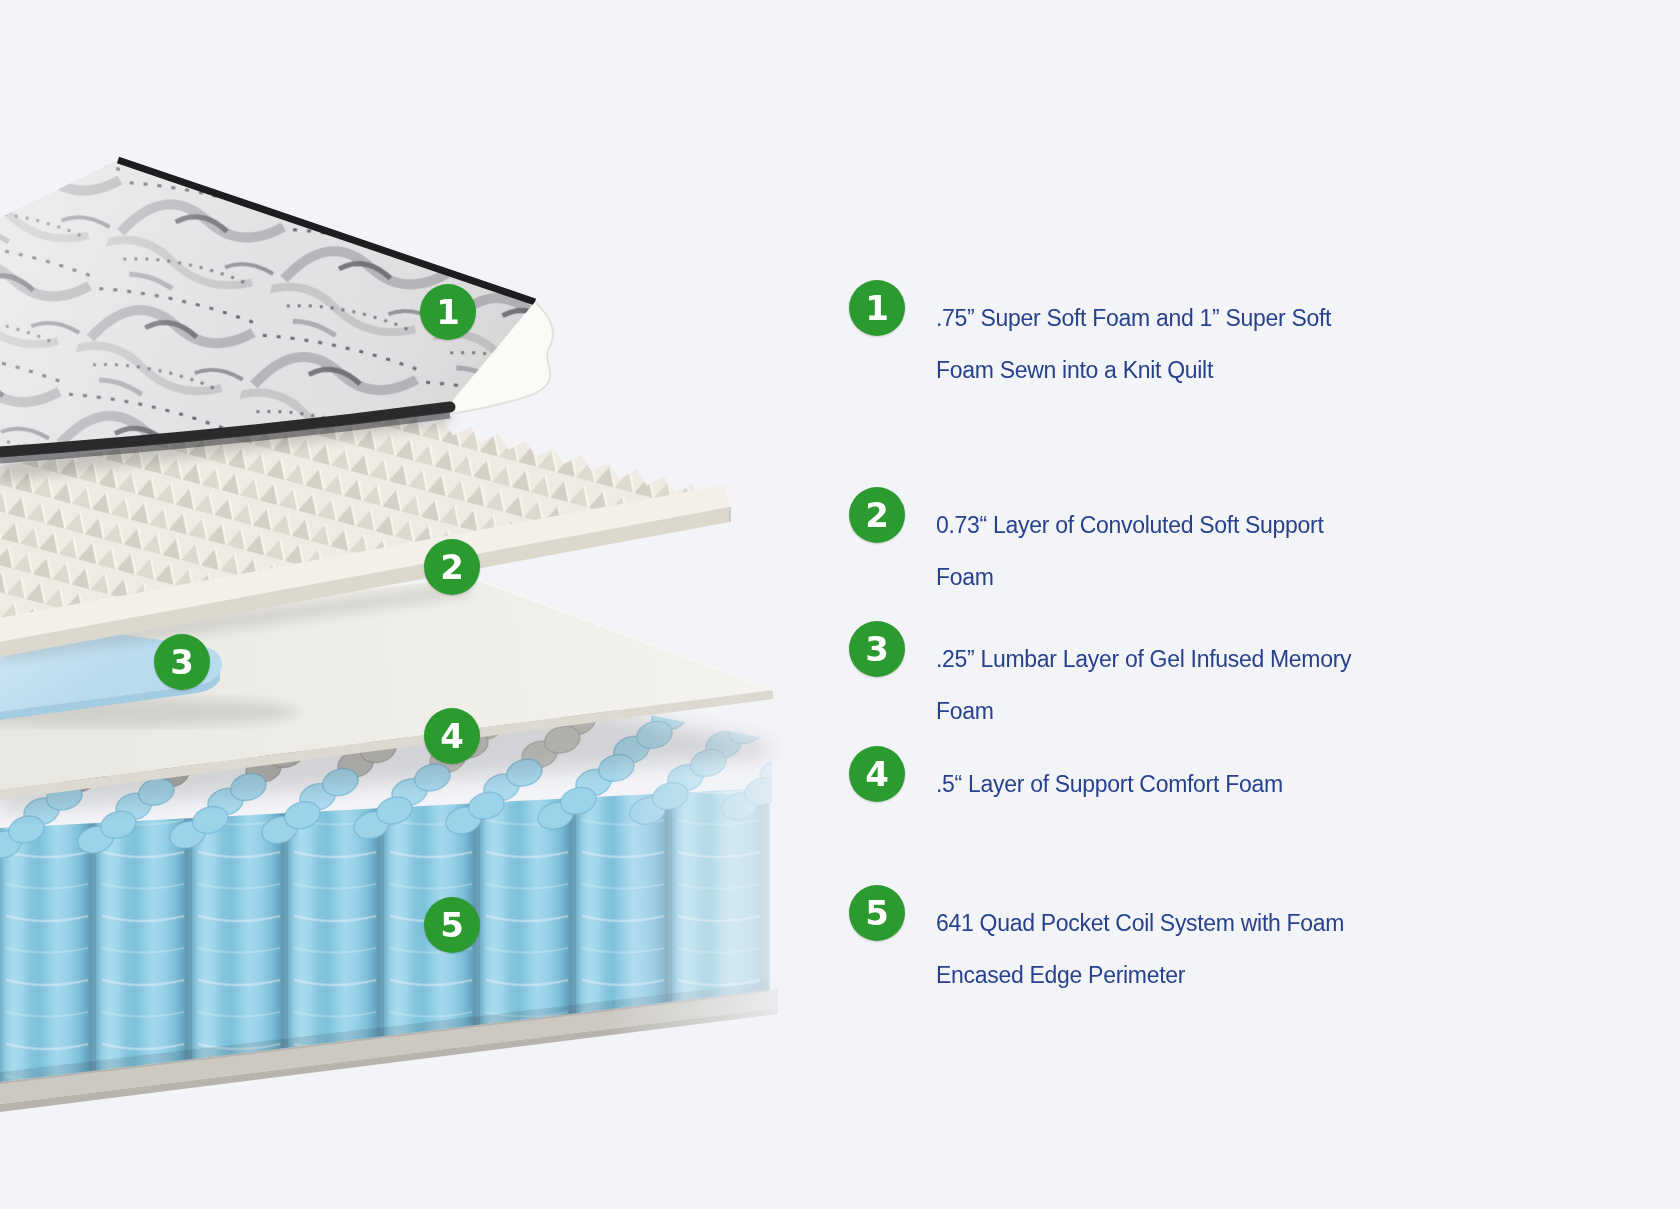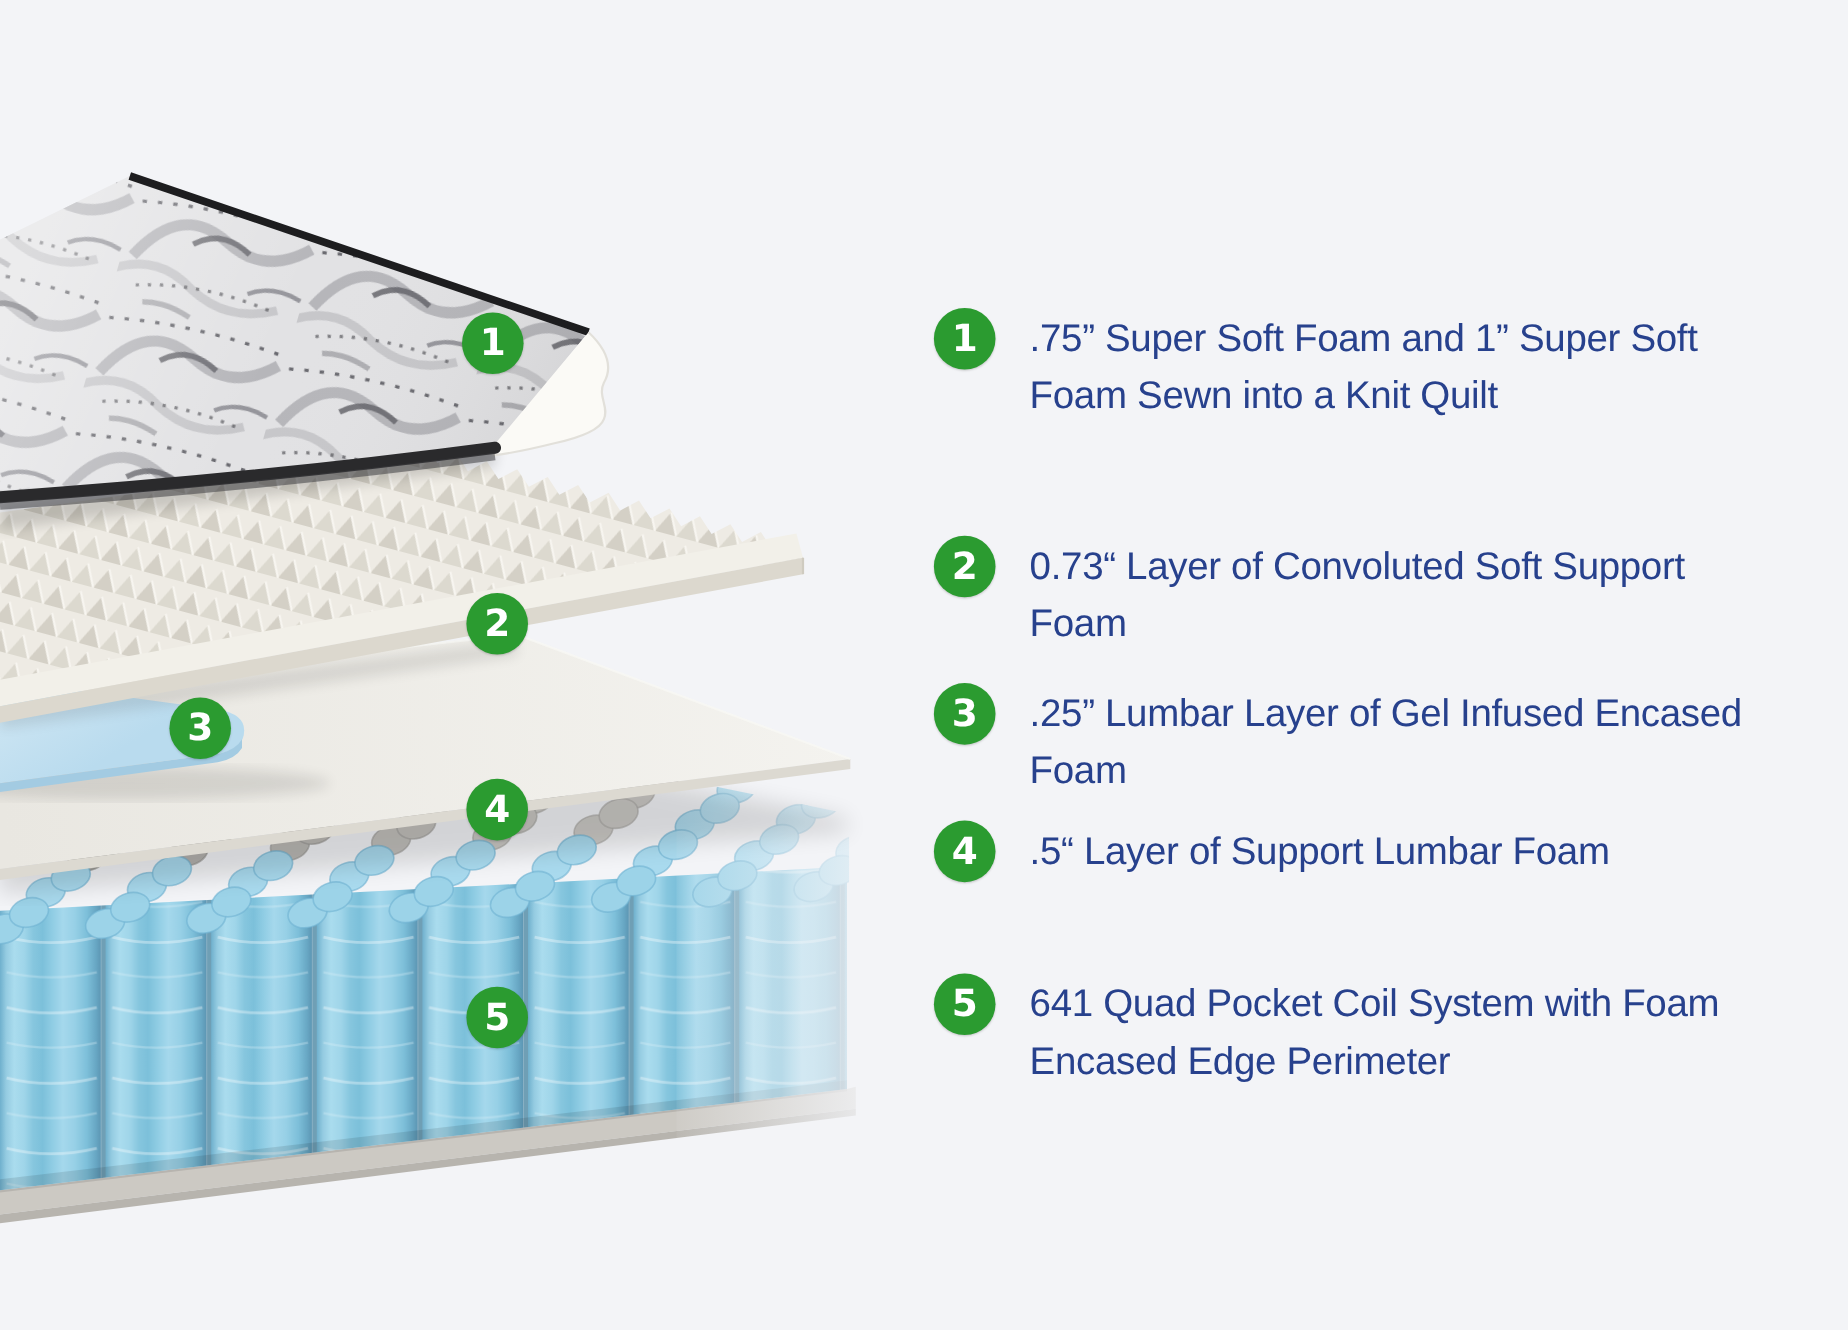--- a/index.html
+++ b/index.html
@@ -10,22 +10,22 @@
        font-family:"Liberation Sans",sans-serif;}
   .stage{position:relative;width:1680px;height:1209px;background:var(--bg);}
   svg.diagram{position:absolute;left:0;top:0;}
   .badge{position:absolute;width:56px;height:56px;border-radius:50%;
          background:var(--green);color:#fff;display:flex;align-items:center;
          justify-content:center;font-size:34px;font-weight:bold;
          font-family:"DejaVu Sans",sans-serif;box-shadow:0 1px 2px rgba(0,0,0,.18);}
   .legend{position:absolute;left:0;top:0;width:1680px;height:1209px;}
   .legend-item{position:absolute;left:849px;display:flex;align-items:flex-start;}
   .legend-item .badge{position:static;flex:0 0 56px;}
-  .legend-text{margin-left:31px;margin-top:2px;max-width:720px;
-               color:var(--navy);font-size:35px;line-height:52px;
+  .legend-text{margin-left:31px;margin-top:12px;max-width:720px;
+               color:var(--navy);font-size:23px;line-height:52px;
                letter-spacing:-0.3px;white-space:pre-line;}
 </style>
 </head>
 <body>
 
 <div class="stage">
 
   <svg class="diagram" width="1680" height="1209" viewBox="0 0 1680 1209">
     <defs>
       <filter id="b6">
@@ -344,28 +344,28 @@
       <div class="badge">
           <span>2</span>
         </div>
       <div class="legend-text">0.73“ Layer of Convoluted Soft Support
 Foam</div>
     </div>
     <div class="legend-item" style="top:621px">
       <div class="badge">
           <span>3</span>
         </div>
-      <div class="legend-text">.25” Lumbar Layer of Gel Infused Encased
+      <div class="legend-text">.25” Lumbar Layer of Gel Infused Memory
 Foam</div>
     </div>
     <div class="legend-item" style="top:746px">
       <div class="badge">
           <span>4</span>
         </div>
-      <div class="legend-text">.5“ Layer of Support Lumbar Foam</div>
+      <div class="legend-text">.5“ Layer of Support Comfort Foam</div>
     </div>
     <div class="legend-item" style="top:885px">
       <div class="badge">
           <span>5</span>
         </div>
       <div class="legend-text">641 Quad Pocket Coil System with Foam
 Encased Edge Perimeter</div>
     </div>
   </div>
 </div>

